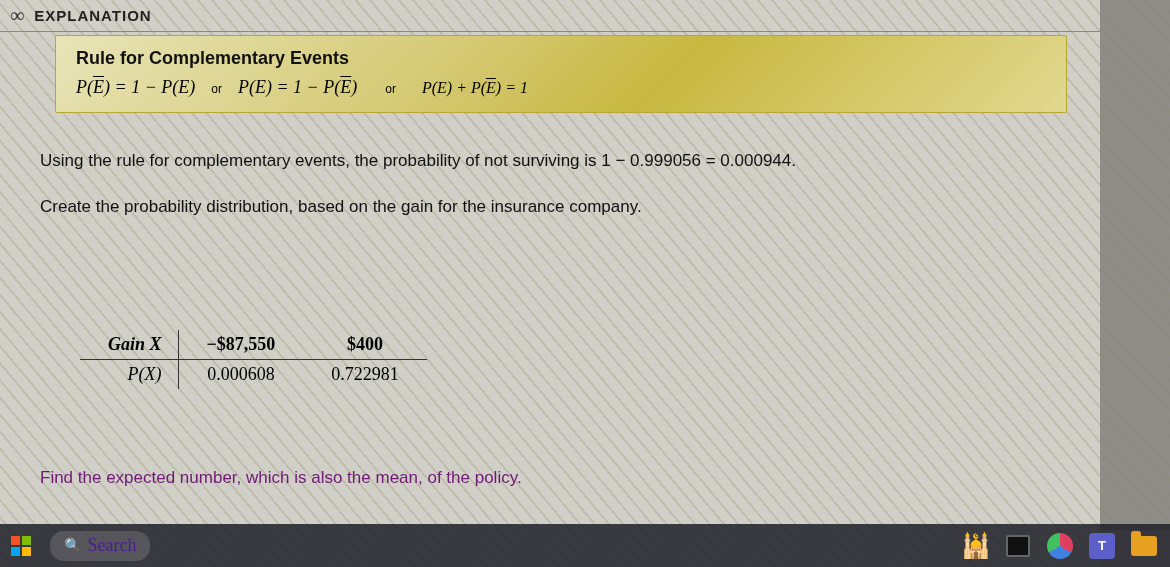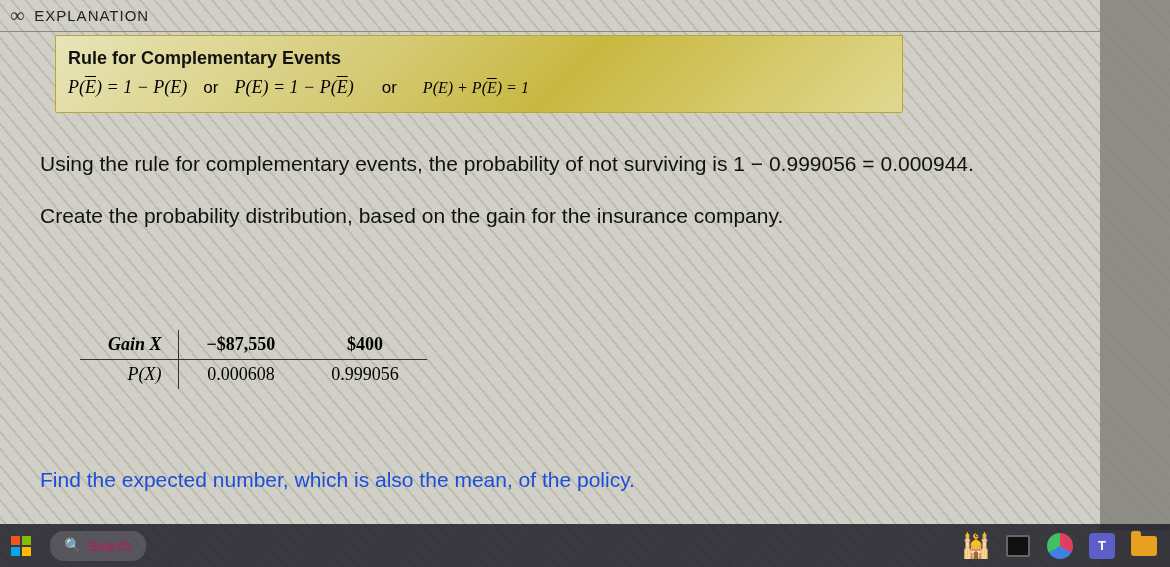--- a/index.html
+++ b/index.html
@@ -59,68 +59,68 @@
 
     .infinity-icon {
       font-size: 20px;
       color: #333;
       margin-right: 10px;
     }
 
     .explanation-label {
       font-family: Arial, sans-serif;
       font-size: 15px;
-      font-weight: normal;
+      font-weight: bold;
       color: #222;
       letter-spacing: 1px;
     }
 
     
     .rule-box {
       position: absolute;
       top: 35px;
       left: 55px;
-      width: 848px;
+      width: 1012px;
       background: linear-gradient(135deg, #e8e4b8 0%, #d4c870 40%, #c8b840 60%, #e0d890 100%);
       border: 1px solid #b8a830;
-      padding: 12px 20px 14px 12px;
+      padding: 12px 20px 14px 20px;
       border-radius: 2px;
     }
 
     .rule-title {
       font-family: Arial, sans-serif;
       font-size: 18px;
       font-weight: bold;
       color: #111;
       margin-bottom: 8px;
     }
 
     
     .overline {
       text-decoration: overline;
     }
 
     .or-text {
       font-family: Arial, sans-serif;
       font-style: normal;
-      font-size: 17px;
+      font-size: 12px;
       margin: 0 8px;
     }
 
     
     .body-text {
       position: absolute;
       top: 148px;
       left: 40px;
       width: 1050px;
     }
 
     .body-line {
       font-family: Arial, sans-serif;
-      font-size: 21px;
+      font-size: 17px;
       color: #111;
       line-height: 1.5;
       margin-bottom: 4px;
     }
 
     
     .prob-table-container {
       position: absolute;
       top: 330px;
       left: 80px;
@@ -153,22 +153,22 @@
       border-bottom: 1.5px solid #333;
     }
 
     
     .find-text {
       position: absolute;
       top: 468px;
       left: 40px;
       width: 900px;
       font-family: Arial, sans-serif;
-      font-size: 21px;
-      color: #1d4ed8;
+      font-size: 17px;
+      color: #701a75;
     }
 
     
     .taskbar {
       position: absolute;
       bottom: 0; left: 0;
       width: 1170px;
       height: 43px;
       background: rgba(30,30,40,0.85);
       display: flex;
@@ -200,23 +200,23 @@
       margin-left: 4px;
       height: 30px;
     }
 
     .search-icon-tb {
       color: #ccc;
       font-size: 14px;
     }
 
     .search-label-tb {
-      font-family: Liberation Sans, sans-serif;
-      font-size: 14px;
-      color: #be185d;
+      font-family: Liberation Serif, serif;
+      font-size: 18px;
+      color: #4c1d95;
     }
 
     .taskbar-icons {
       margin-left: auto;
       display: flex;
       align-items: center;
       gap: 6px;
       padding-right: 8px;
     }
 
@@ -333,21 +333,21 @@
         Gain <i>X</i>
       </td>
       <td class="data-col">−$87,550</td>
       <td class="data-col">$400</td>
     </tr>
     <tr>
       <td class="left-col" style="font-style:italic;">
         <i>P</i>(<i>X</i>)
       </td>
       <td>0.000608</td>
-      <td>0.999056</td>
+      <td>0.722981</td>
     </tr>
   </tbody>
     </table>
 </div>
 
 <div class="find-text">Find the expected number, which is also the mean, of the policy.</div>
 
 <div class="taskbar">
 
   <div class="taskbar-start">

